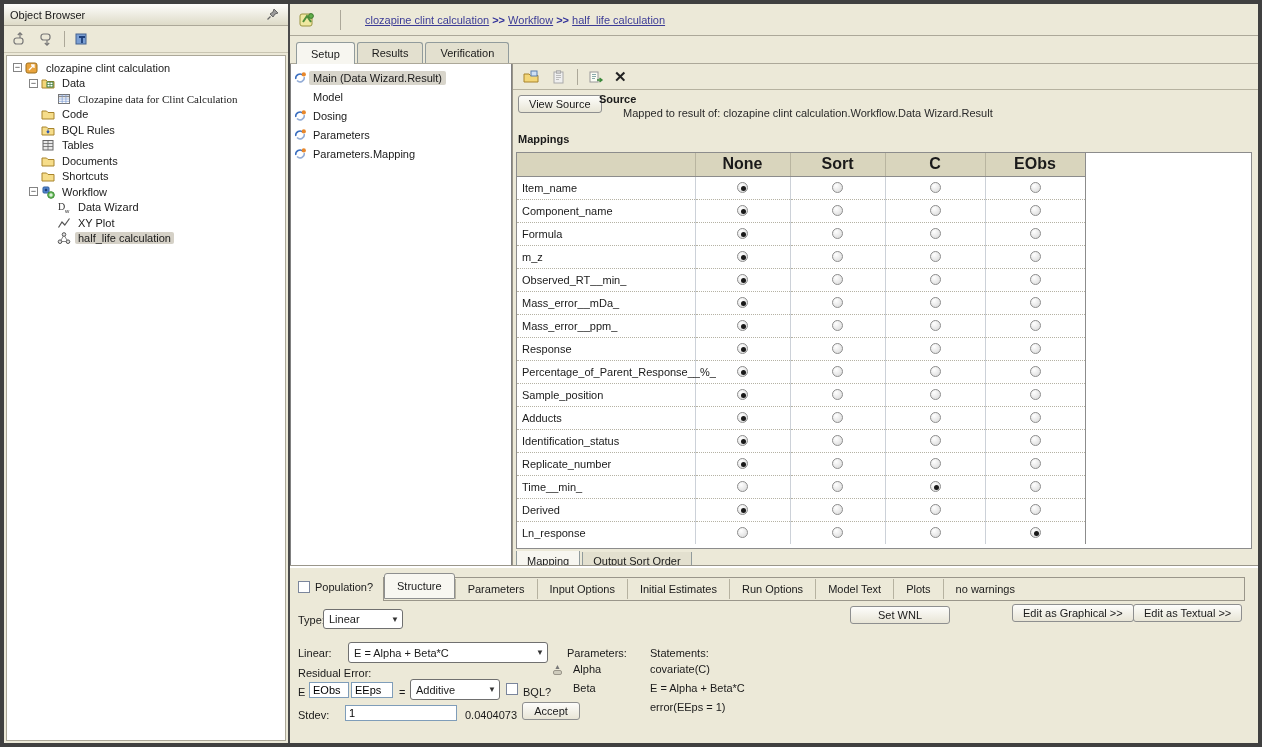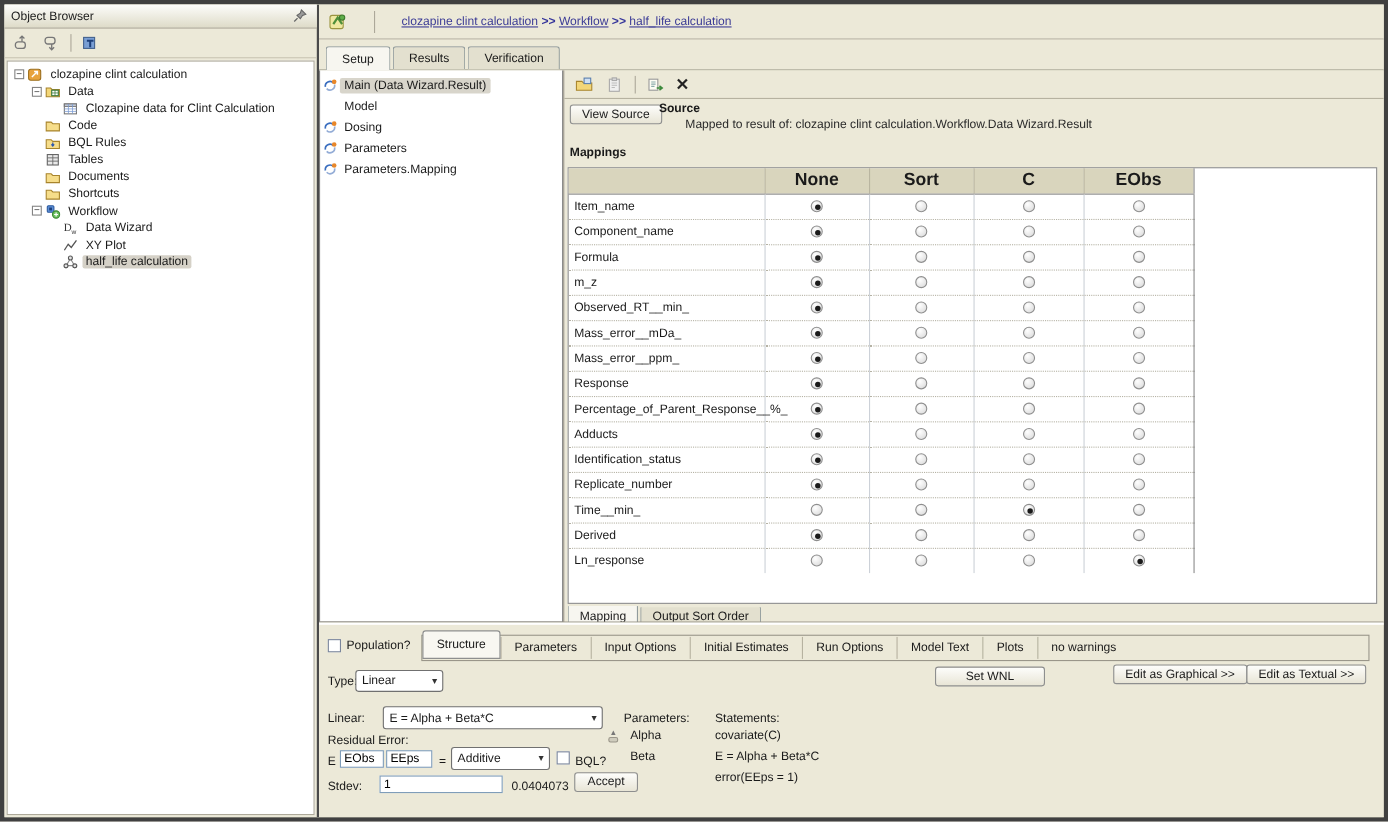--- a/index.html
+++ b/index.html
@@ -148,21 +148,21 @@
           <span class="expander">−</span>
           <span class="ticon">
             <svg width="14" height="14" viewBox="0 0 14 14">
               <path d="M1 4 h4 l1.5 1.5 H13 V12 H1 z" fill="#f3d678" stroke="#a8842c"></path>
               <rect x="6" y="6" width="6" height="5" fill="#fff" stroke="#3a7a3a"></rect>
               <path d="M6 8.5 h6 M9 6 v5" stroke="#3a7a3a" stroke-width="0.7"></path>
             </svg>
           </span>
           <span class="lbl">Data</span>
         </div>
-        <div class="tree-row" style="padding-left: 50px;">
+        <div class="tree-row" style="padding-left: 50px; font-family: Liberation Serif, serif;">
           <span class="ticon">
             <svg width="14" height="14" viewBox="0 0 14 14">
               <rect x="1.5" y="2.5" width="11" height="9" fill="#fff" stroke="#777"></rect>
               <rect x="1.5" y="2.5" width="11" height="2.2" fill="#cdd8ec" stroke="#777"></rect>
               <path d="M1.5 7 h11 M1.5 9.3 h11 M5.2 2.5 v9 M8.9 2.5 v9" stroke="#7b9bd2" stroke-width="0.7"></path>
             </svg>
           </span>
           <span class="lbl">Clozapine data for Clint Calculation</span>
         </div>
         <div class="tree-row" style="padding-left: 34px;">
@@ -491,20 +491,35 @@
                     <span class="radio"></span>
                   </td>
                   <td>
                     <span class="radio"></span>
                   </td>
                   <td>
                     <span class="radio"></span>
                   </td>
                 </tr>
                 <tr>
+                  <td>Sample_position</td>
+                  <td>
+                    <span class="radio sel"></span>
+                  </td>
+                  <td>
+                    <span class="radio"></span>
+                  </td>
+                  <td>
+                    <span class="radio"></span>
+                  </td>
+                  <td>
+                    <span class="radio"></span>
+                  </td>
+                </tr>
+                <tr>
                   <td>Adducts</td>
                   <td>
                     <span class="radio sel"></span>
                   </td>
                   <td>
                     <span class="radio"></span>
                   </td>
                   <td>
                     <span class="radio"></span>
                   </td>

